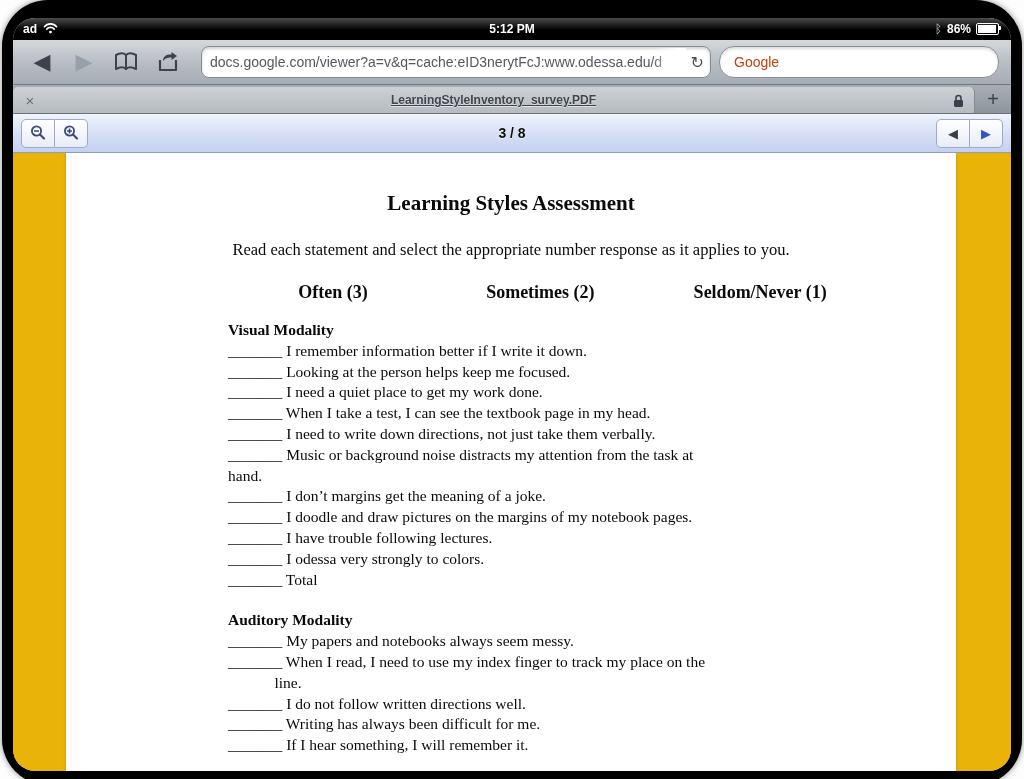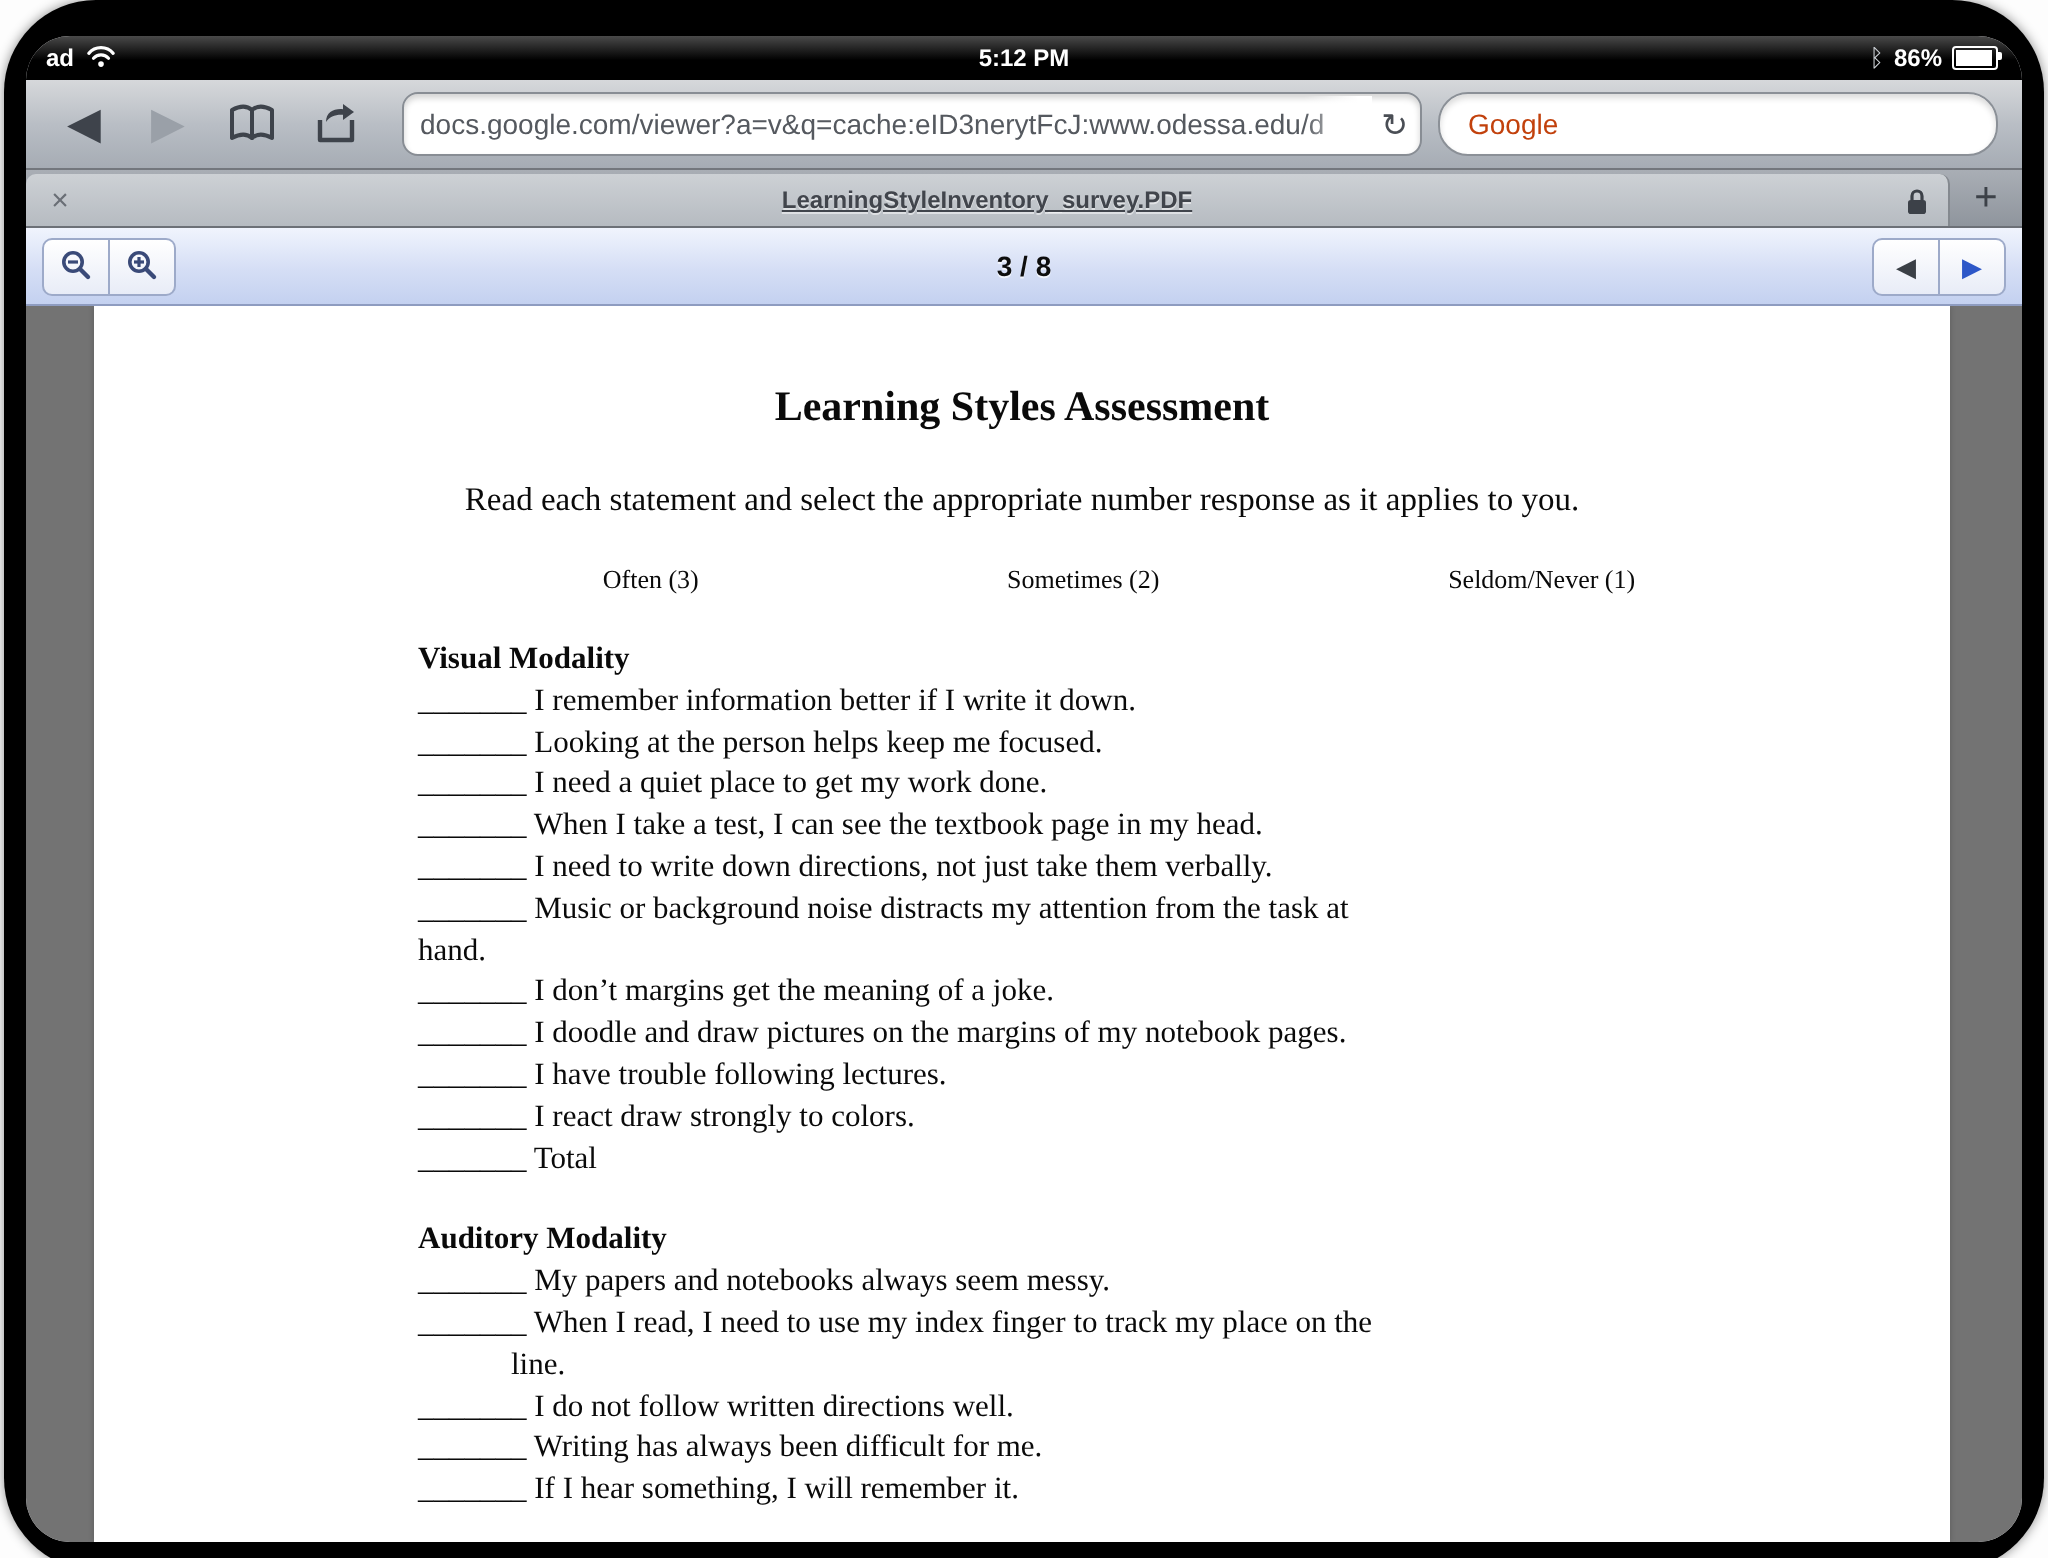--- a/index.html
+++ b/index.html
@@ -91,28 +91,28 @@
   .pdf-btn.last{border-radius:0 5px 5px 0;border-left:none;}
   .pdf-page-indicator{
     position:absolute;left:0;right:0;text-align:center;
     font-size:14px;font-weight:bold;color:#0d0d0d;text-shadow:0 1px 0 rgba(255,255,255,.7);
   }
   .pdf-nav{margin-left:auto;display:flex;}
   .tri{font-size:13px;line-height:1;}
   .tri.prev{color:#3a3f46;}
   .tri.next{color:#2d57c8;}
   
-  .content{flex:1;background:#737373;display:flex;overflow:hidden;}
+  .content{flex:1;background:#eab308;display:flex;overflow:hidden;gap:19px;}
   .gutter-l{flex:0 0 34px;}
   .gutter-r{flex:0 0 36px;}
   .page{flex:1;background:#fff;box-shadow:0 0 3px rgba(0,0,0,.2);overflow:hidden;
     font-family:"Liberation Serif", serif;color:#0a0a0a;}
   .doc-title{margin-top:38px;text-align:center;font-size:21px;font-weight:bold;}
   .doc-instruction{margin-top:24px;text-align:center;font-size:16.5px;}
-  .scale-row{position:relative;height:18px;margin-top:22px;font-weight:normal;font-size:13px;}
+  .scale-row{position:relative;height:18px;margin-top:22px;font-weight:bold;font-size:18px;}
   .scale-item{position:absolute;transform:translateX(-50%);white-space:nowrap;}
   .scale-often{left:30%;}
   .scale-sometimes{left:53.3%;}
   .scale-seldom{left:78%;}
   .doc-body{margin-top:16px;padding-left:162px;padding-right:130px;font-size:15.5px;line-height:20.8px;}
   .sec-heading{font-weight:bold;margin-top:20px;}
   .doc-line{white-space:pre;}
 </style>
 </head>
 <body>
@@ -223,21 +223,21 @@
           <div class="doc-line">_______ I remember information better if I write it down.</div>
           <div class="doc-line">_______ Looking at the person helps keep me focused.</div>
           <div class="doc-line">_______ I need a quiet place to get my work done.</div>
           <div class="doc-line">_______ When I take a test, I can see the textbook page in my head.</div>
           <div class="doc-line">_______ I need to write down directions, not just take them verbally.</div>
           <div class="doc-line">_______ Music or background noise distracts my attention from the task at</div>
           <div class="doc-line">hand.</div>
           <div class="doc-line">_______ I don’t margins get the meaning of a joke.</div>
           <div class="doc-line">_______ I doodle and draw pictures on the margins of my notebook pages.</div>
           <div class="doc-line">_______ I have trouble following lectures.</div>
-          <div class="doc-line">_______ I react draw strongly to colors.</div>
+          <div class="doc-line">_______ I odessa very strongly to colors.</div>
           <div class="doc-line">_______ Total</div>
           <div class="sec-heading">Auditory Modality</div>
           <div class="doc-line">_______ My papers and notebooks always seem messy.</div>
           <div class="doc-line">_______ When I read, I need to use my index finger to track my place on the</div>
           <div class="doc-line">            line.</div>
           <div class="doc-line">_______ I do not follow written directions well.</div>
           <div class="doc-line">_______ Writing has always been difficult for me.</div>
           <div class="doc-line">_______ If I hear something, I will remember it.</div>
         </div>
     </div>

